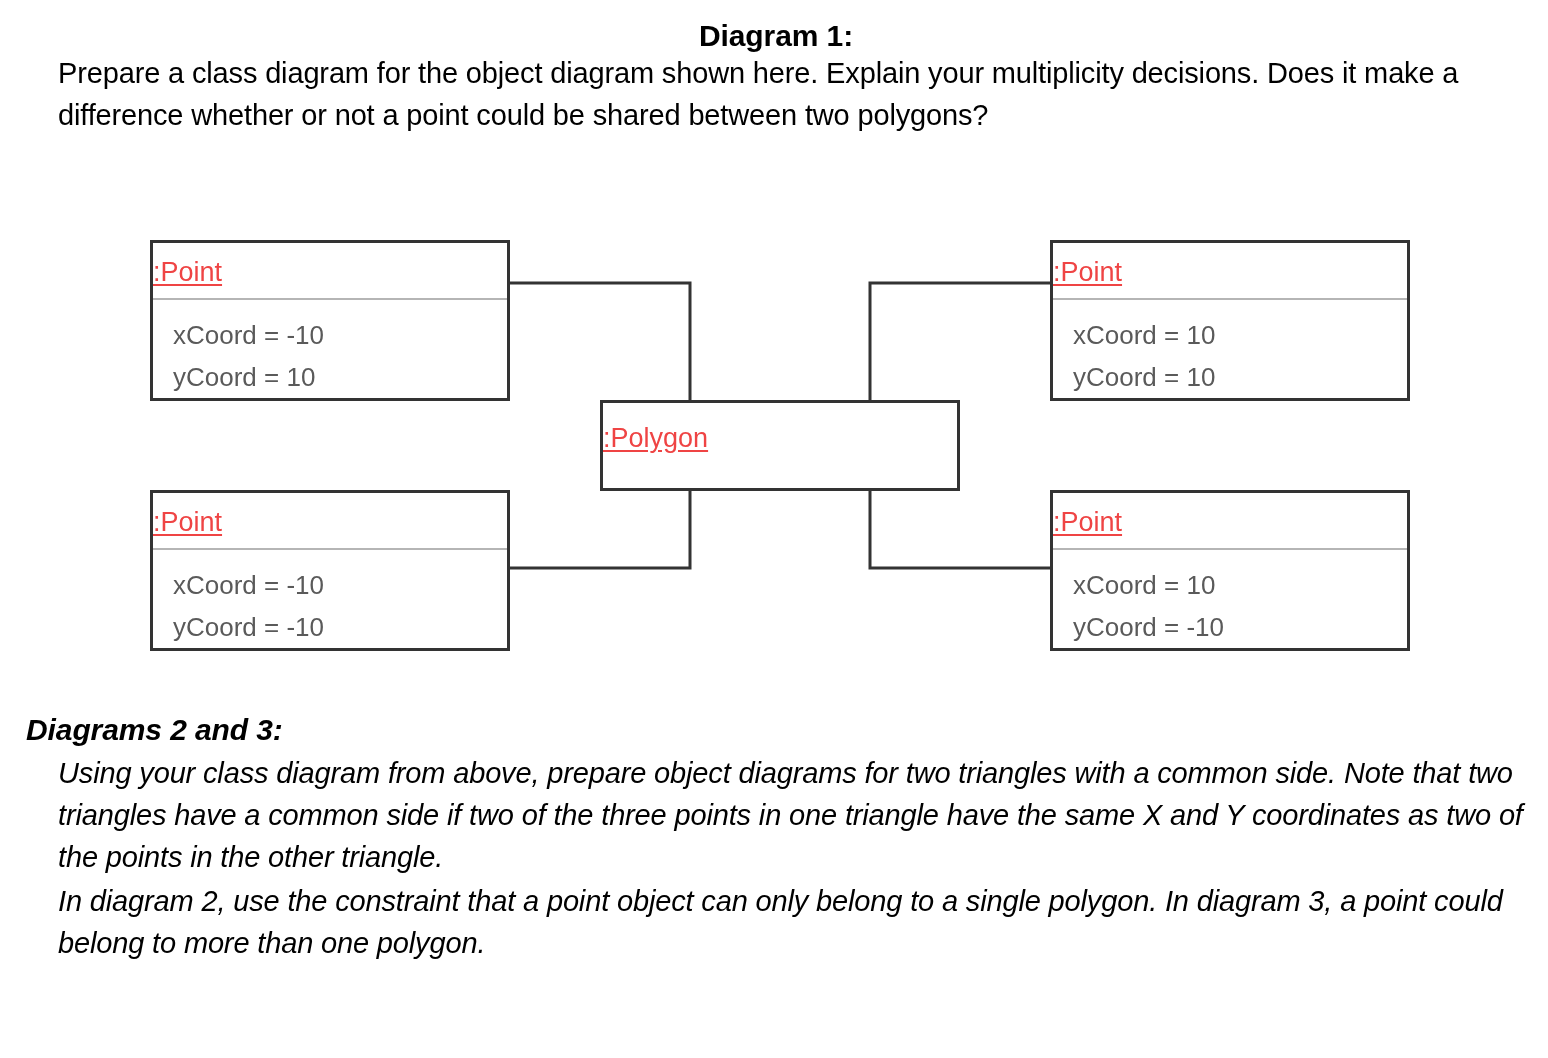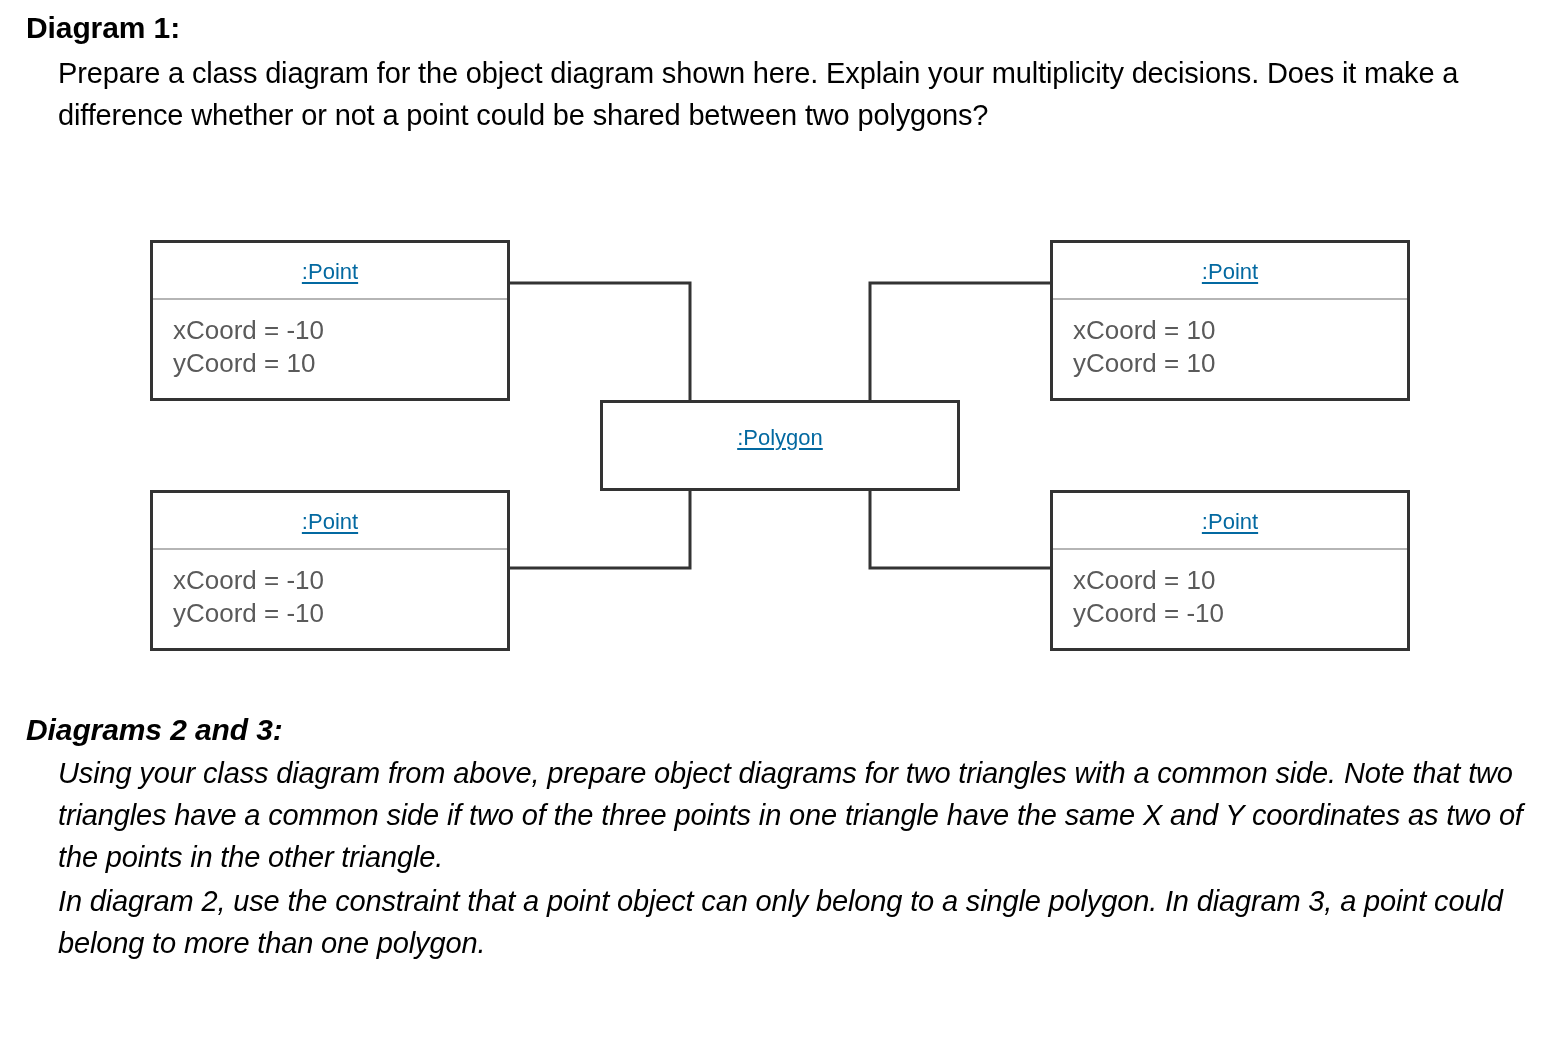--- a/index.html
+++ b/index.html
@@ -29,21 +29,21 @@
     letter-spacing: -0.1px;
   }
   .para {
     font-size: 29px;
     font-weight: normal;
     line-height: 42px;
     letter-spacing: -0.15px;
     margin-left: 32px;
   }
 
-  #intro-heading  { top: 8px; }
+  #intro-heading  { top: 16px; text-align: center; }
   #intro-para     { top: 52px; width: 1510px; }
   #second-heading { top: 710px; font-style: italic; }
   #second-para    { top: 752px; width: 1500px; font-style: italic; }
   #third-para     { top: 880px; width: 1510px; font-style: italic; }
 
   
   #diagram {
     position: absolute;
     left: 0;
     top: 0;
@@ -54,37 +54,36 @@
   #diagram svg { display: block; }
 
   
   .obj-box {
     position: absolute;
     box-sizing: border-box;
     border: 3px solid #333333;
     background: #ffffff;
   }
   .obj-title {
-    text-align: center;
-    font-size: 22px;
-    color: #0369a1;
+    font-size: 27px;
+    color: #ef4444;
     text-decoration: underline;
     text-underline-offset: 3px;
     line-height: 30px;
   }
   .point-box .obj-title { padding-top: 14px; }
   .obj-divider {
     height: 2px;
     background: #b5b5b5;
     margin-top: 11px;
   }
   .obj-attrs {
     padding: 14px 0 0 20px;
     font-size: 26px;
-    line-height: 33px;
+    line-height: 42px;
     color: #5a5a5a;
     white-space: pre-line;
   }
 
   
   #point-top-left     { left: 150px; top: 240px;  width: 360px; height: 161px; }
   #point-top-right    { left: 1050px; top: 240px; width: 360px; height: 161px; }
   #point-bottom-left  { left: 150px; top: 490px;  width: 360px; height: 161px; }
   #point-bottom-right { left: 1050px; top: 490px; width: 360px; height: 161px; }
 

